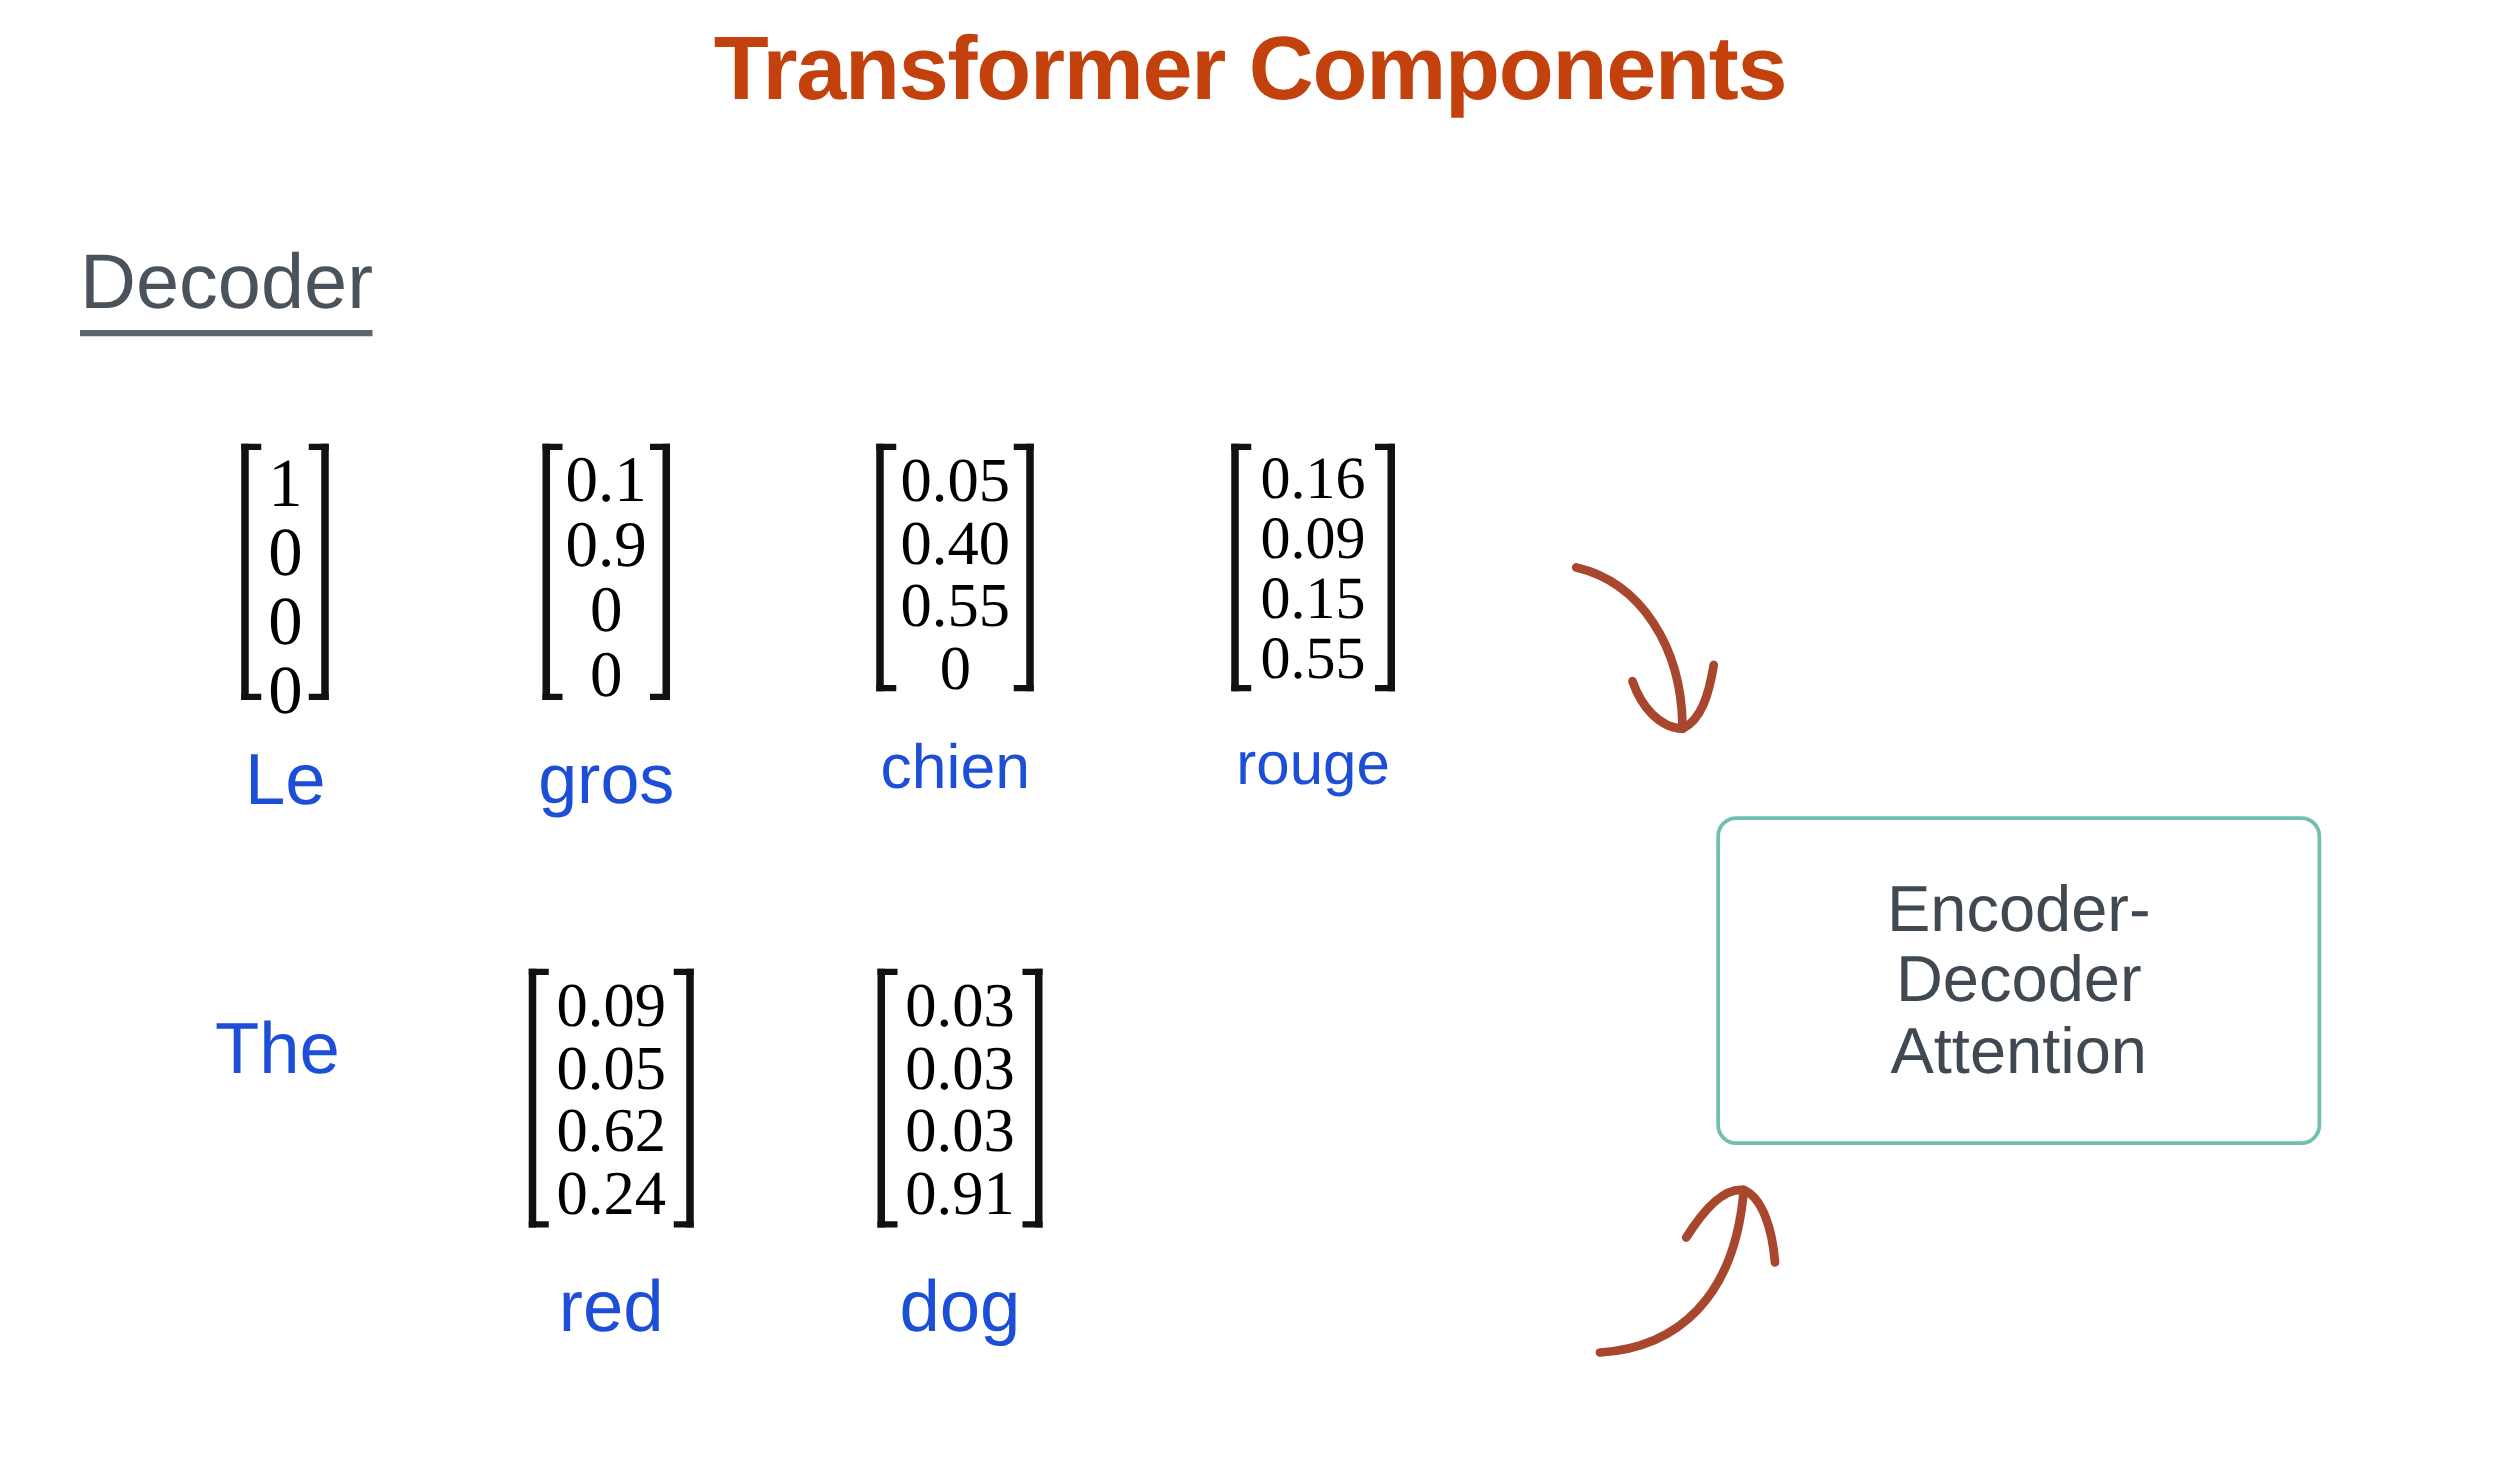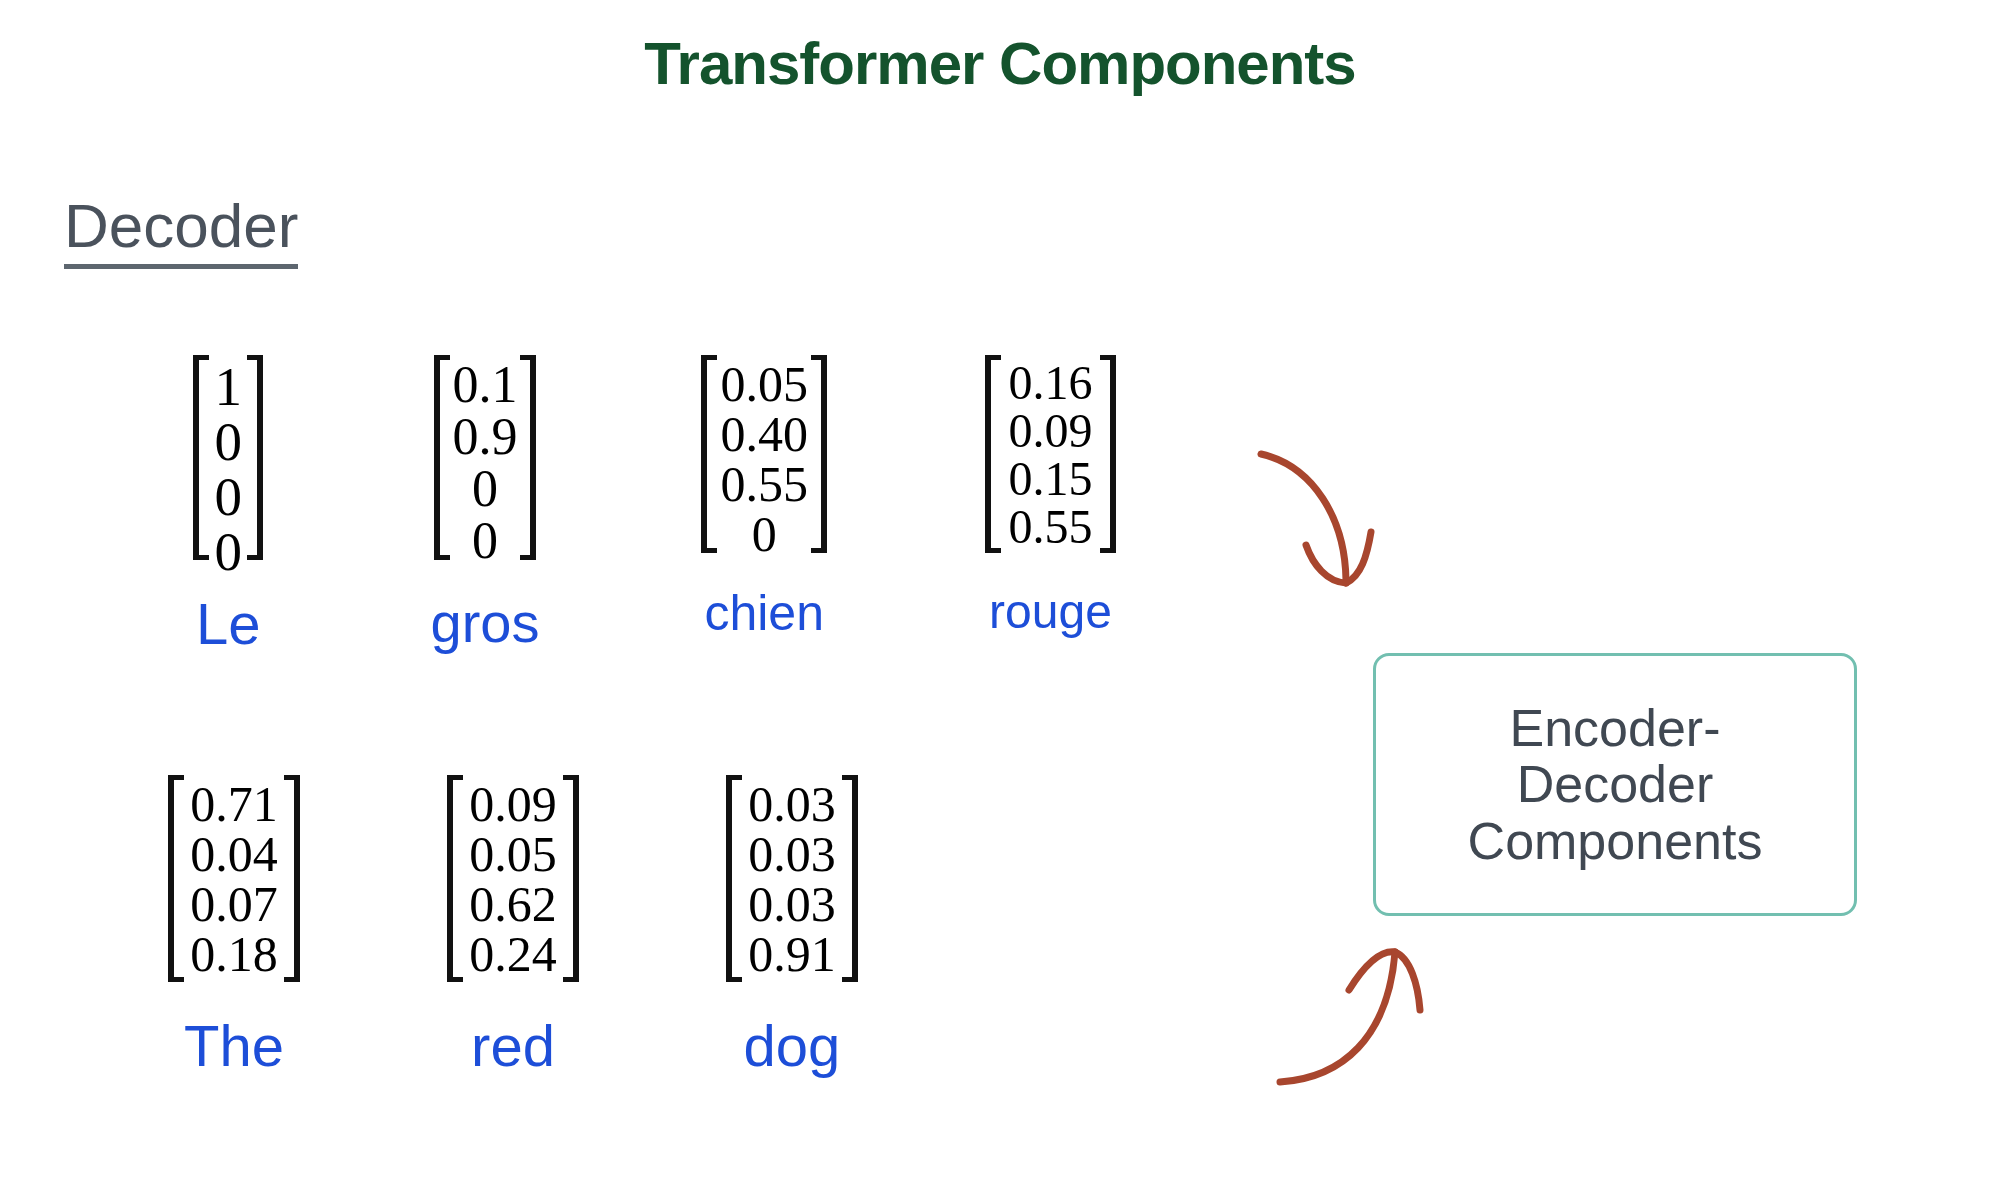--- a/index.html
+++ b/index.html
@@ -13,28 +13,28 @@
     position: relative;
     overflow: hidden;
     font-family: "Liberation Sans", sans-serif;
     -webkit-font-smoothing: antialiased;
   }
 
   
   #slide-title {
     position: absolute;
     left: 0;
-    top: 32px;
+    top: 18px;
     width: 2000px;
     text-align: center;
     font-family: "Liberation Sans", sans-serif;
     font-weight: bold;
-    font-size: 60px;
+    font-size: 72px;
     letter-spacing: -1px;
-    color: #14532d;
+    color: #c2410c;
     line-height: 1.05;
     white-space: nowrap;
   }
 
   
   #section-heading {
     position: absolute;
     left: 64px;
     top: 195px;
     font-size: 62px;
@@ -209,28 +209,20 @@
       <span class="cell">0.55</span>
     </div>
     <div class="token-label">rouge</div>
   </div>
 
 </div>
 
 <div class="matrix-row" id="row-en">
 
   <div class="token-col">
-    <div class="vector">
-      <span class="br left"></span>
-      <span class="br right"></span>
-      <span class="cell">0.71</span>
-      <span class="cell">0.04</span>
-      <span class="cell">0.07</span>
-      <span class="cell">0.18</span>
-    </div>
     <div class="token-label">The</div>
   </div>
 
 
   <div class="token-col">
     <div class="vector">
       <span class="br left"></span>
       <span class="br right"></span>
       <span class="cell">0.09</span>
       <span class="cell">0.05</span>
@@ -250,21 +242,21 @@
       <span class="cell">0.91</span>
     </div>
     <div class="token-label">dog</div>
   </div>
 
 </div>
 
 <div id="attention-box">
   <div id="attention-box-label">Encoder-
 Decoder
-Components</div>
+Attention</div>
 </div>
 
 <svg class="arrow-svg" id="arrow-top" width="170" height="170" viewBox="0 0 170 170">
   <g fill="none" stroke="#a8462e" stroke-width="7" stroke-linecap="round">
     <path d="M6 22 C 58 34, 90 86, 91 148"></path>
     <path d="M51 113 C 58 133, 72 150, 91 151"></path>
     <path d="M116 100 C 112 124, 106 144, 91 151"></path>
   </g>
 </svg>
 

